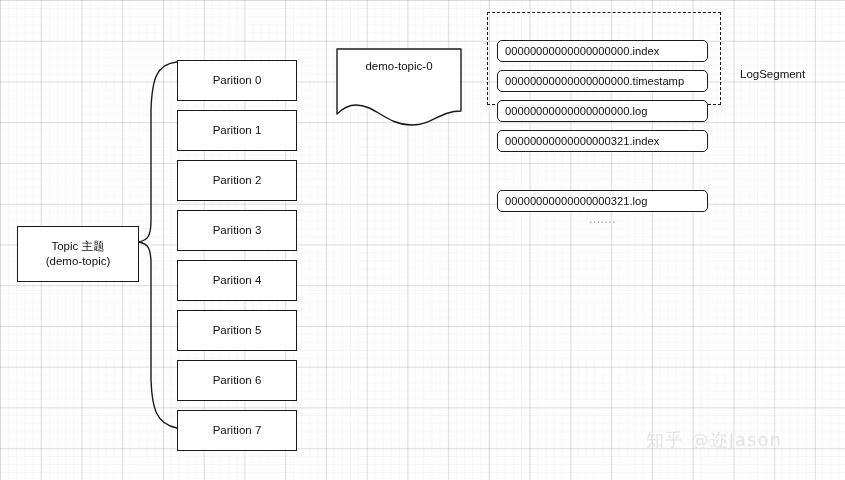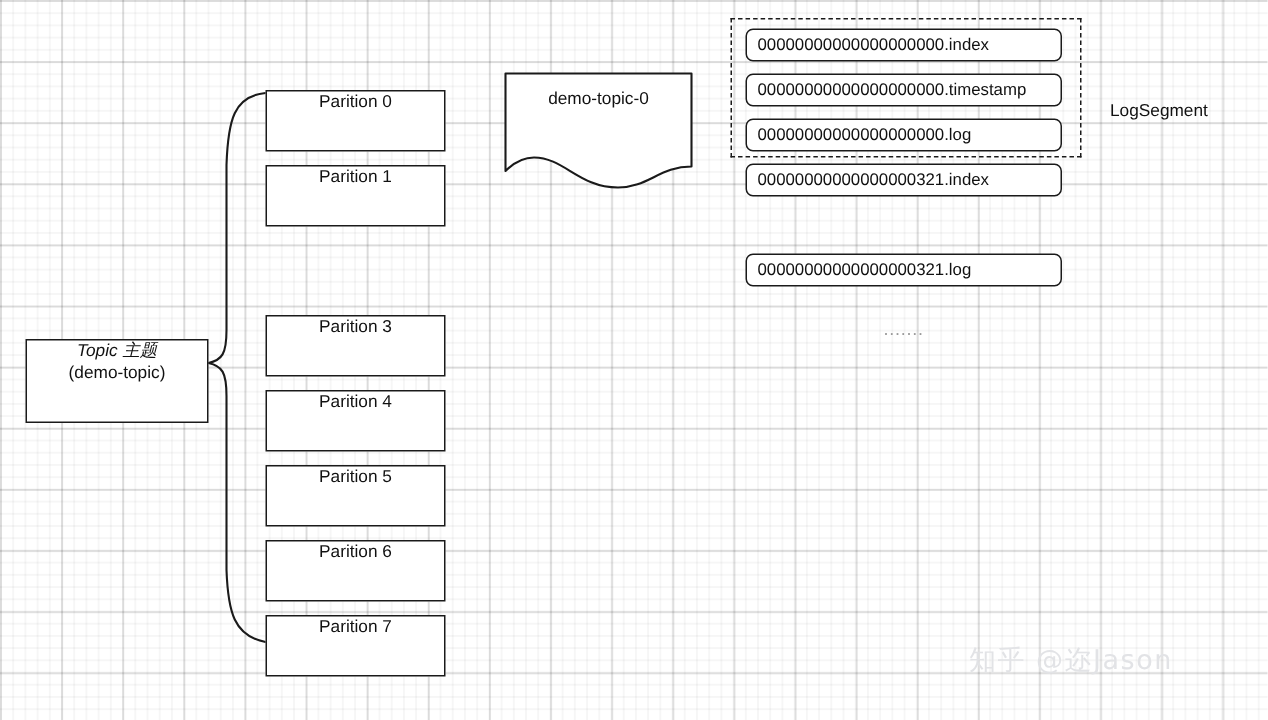--- a/index.html
+++ b/index.html
@@ -30,36 +30,36 @@
       40.75px 40.75px;
     background-position: 0 0, 0 0, 0 0, 0 0;
   }
 
   .box {
     position: absolute;
     box-sizing: border-box;
     border: 1.4px solid #1a1a1a;
     background: #ffffff;
     display: flex;
-    align-items: flex-start;
+    align-items: center;
     justify-content: center;
     text-align: center;
     color: #111111;
     line-height: 1.3;
   }
 
   
   #topic-box {
     left: 17px;
     top: 226px;
     width: 122px;
     height: 56px;
     font-size: 11.5px;
   }
-  #topic-box .l1 { display: block; font-style: italic; }
+  #topic-box .l1 { display: block; }
   #topic-box .l2 { display: block; }
 
   
   .partition-box {
     left: 177px;
     width: 120px;
     height: 41px;
     font-size: 11.5px;
   }
 
@@ -119,20 +119,21 @@
     height: 22px;
     border: 1.4px solid #1a1a1a;
     border-radius: 5px;
     background: #ffffff;
     display: flex;
     align-items: center;
     padding-left: 7px;
     font-size: 11.2px;
     color: #111111;
     white-space: nowrap;
+    margin-top: 21px;
   }
 
   #ellipsis {
     position: absolute;
     left: 497px;
     top: 212px;
     width: 211px;
     text-align: center;
     font-size: 12px;
     color: #9a9a9a;
@@ -174,20 +175,23 @@
   <svg id="brace-svg" width="60" height="390" viewBox="0 0 60 390">
     <path d="M 47 12 C 26 14, 22 30, 21 60 L 21 170 C 21 186, 18 190, 9 192
              C 18 194, 21 198, 21 214 L 21 330 C 22 358, 26 374, 47 378" fill="none" stroke="#1a1a1a" stroke-width="1.4" stroke-linecap="round"></path>
   </svg>
 
   <div class="box partition-box" style="top:60px">
       <span>Parition 0</span>
     </div>
   <div class="box partition-box" style="top:110px">
       <span>Parition 1</span>
+    </div>
+  <div class="box partition-box" style="top:160px">
+      <span>Parition 2</span>
     </div>
   <div class="box partition-box" style="top:210px">
       <span>Parition 3</span>
     </div>
   <div class="box partition-box" style="top:260px">
       <span>Parition 4</span>
     </div>
   <div class="box partition-box" style="top:310px">
       <span>Parition 5</span>
     </div>

